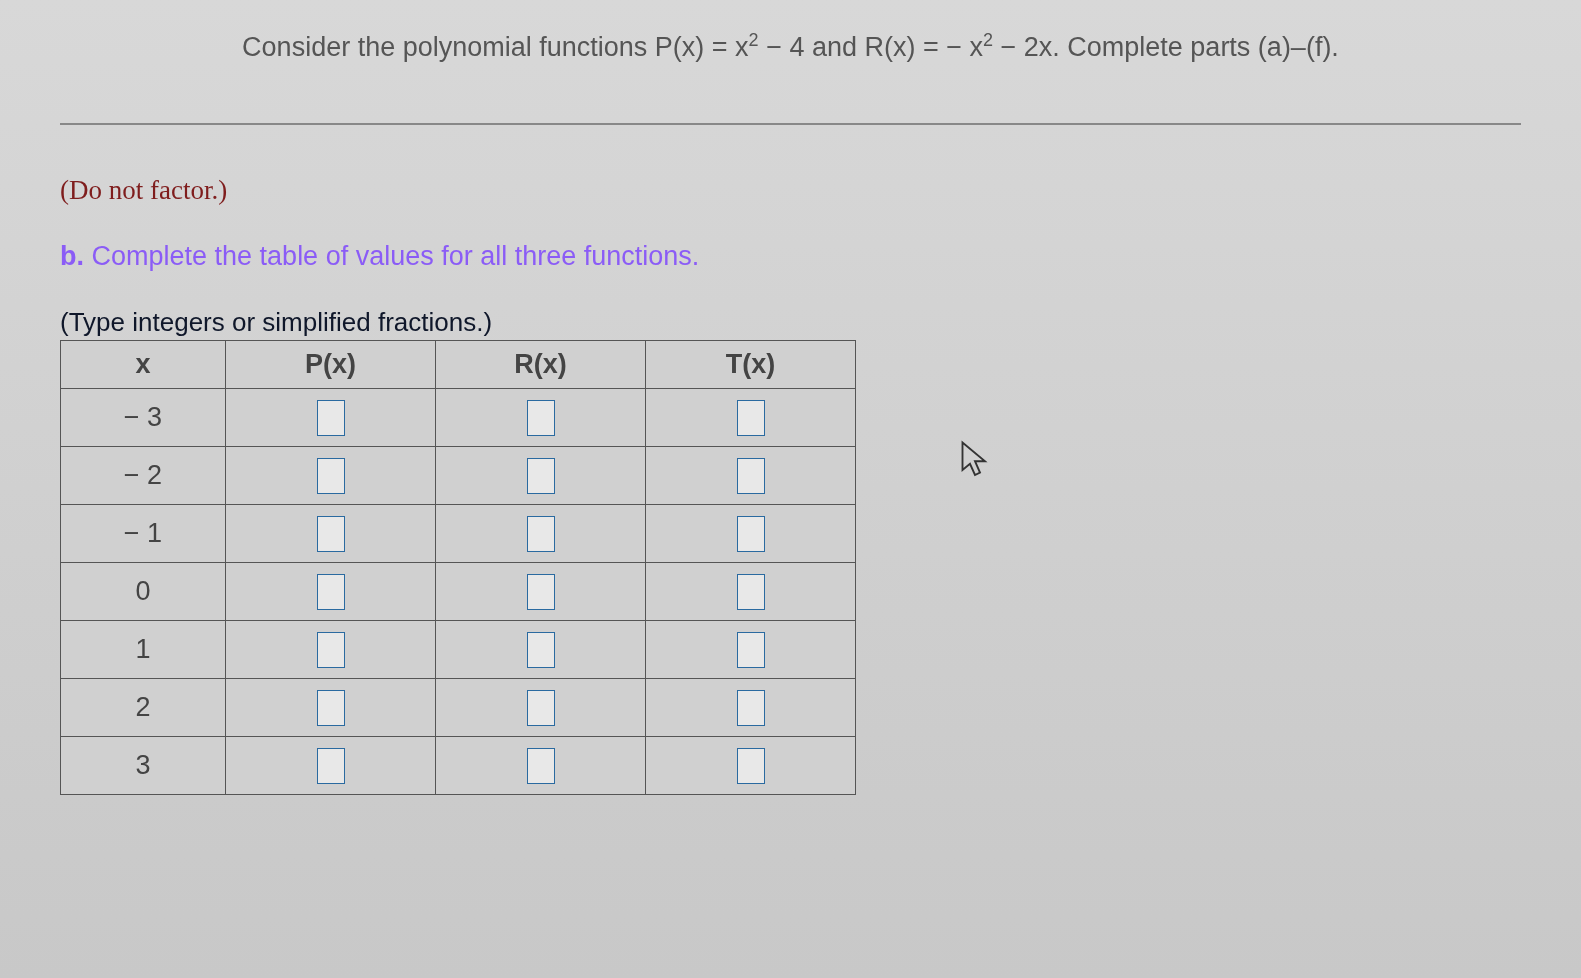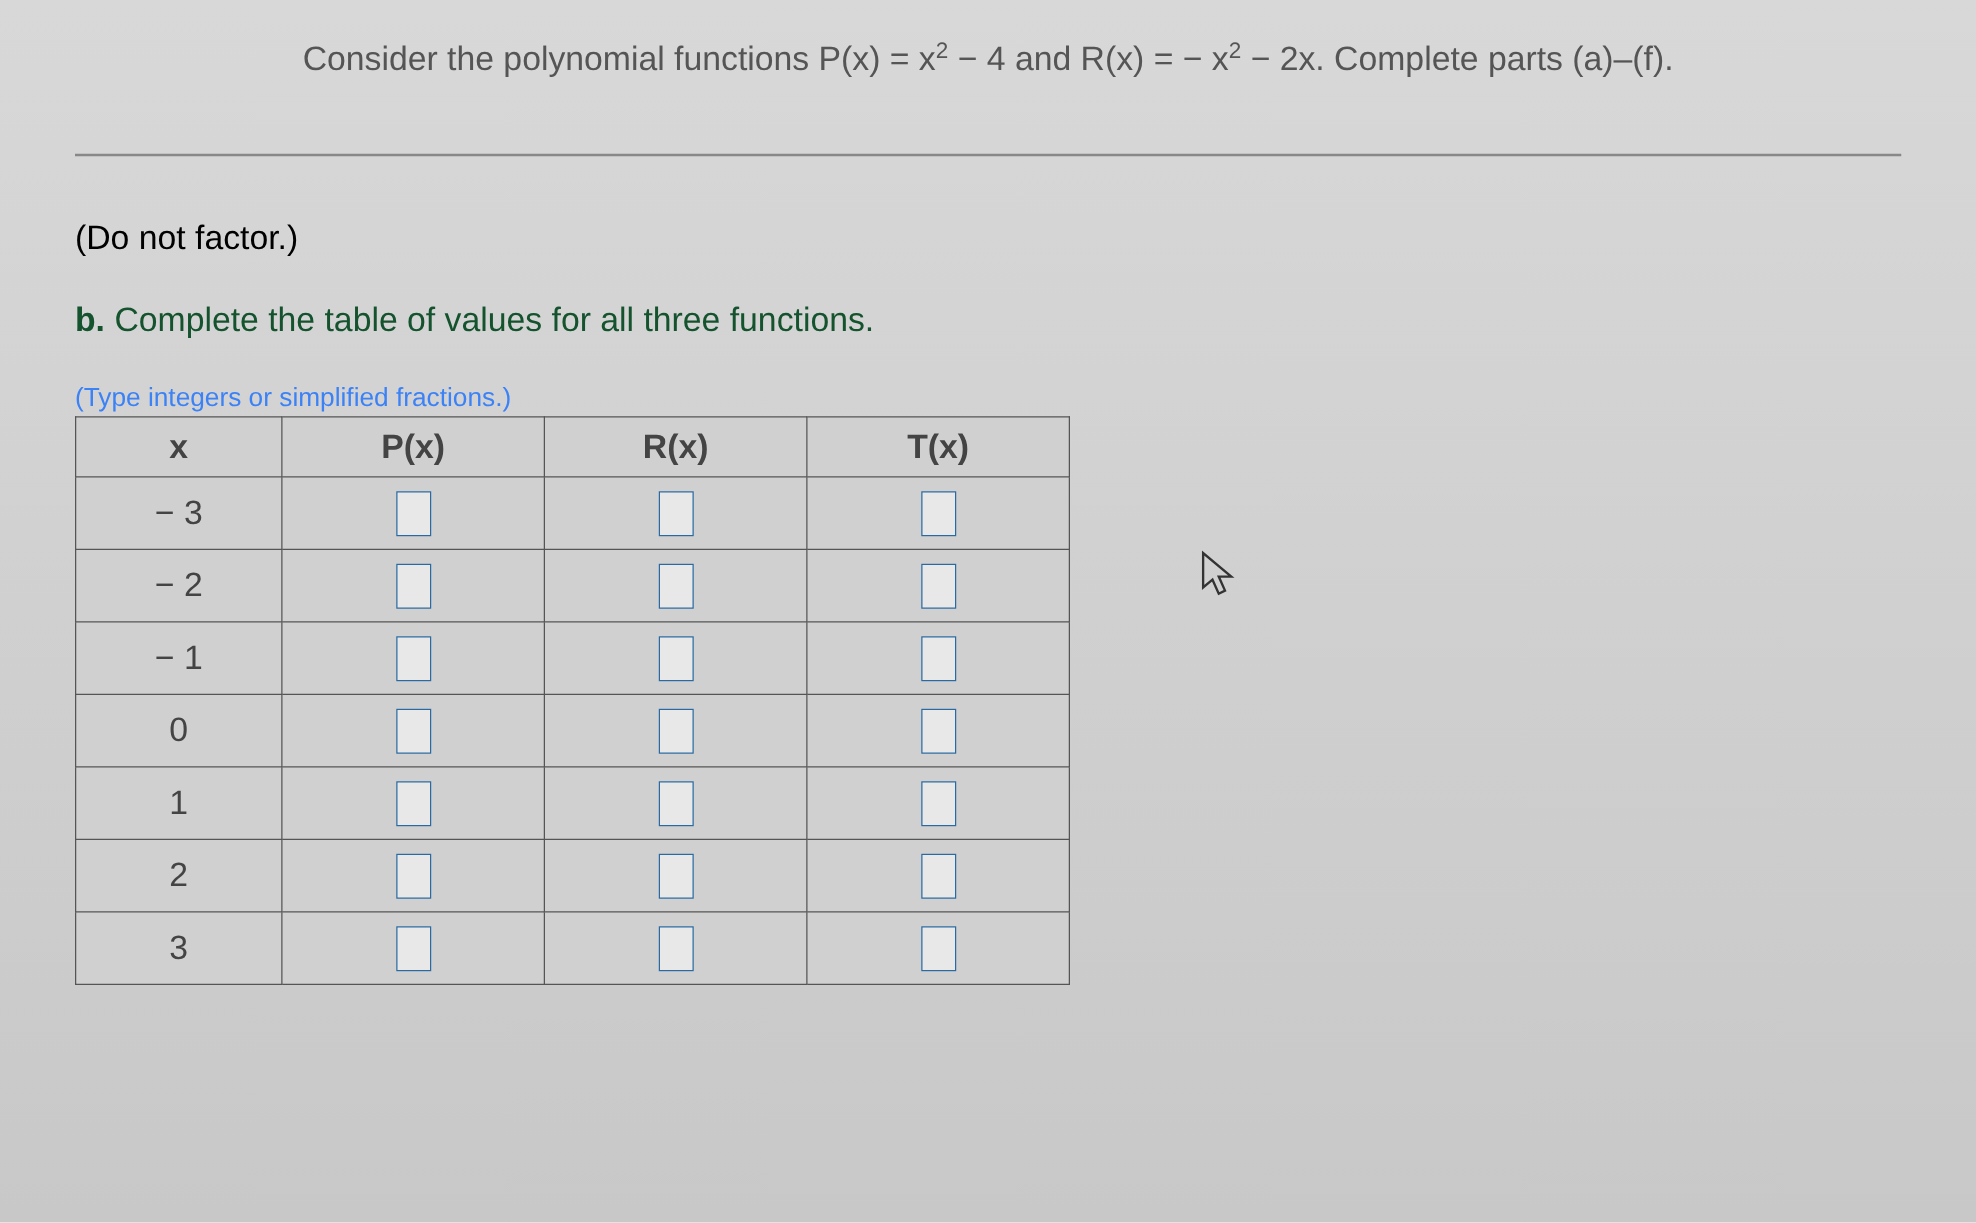--- a/index.html
+++ b/index.html
@@ -26,34 +26,35 @@
       font-size: 18px;
       vertical-align: super;
     }
     hr {
       border: none;
       border-top: 2px solid #888;
       margin-bottom: 50px;
     }
     .instruction {
       font-size: 27px;
-      color: #000000;
+      color: #7f1d1d;
       margin-bottom: 35px;
+      font-family: Liberation Serif, serif;
     }
     .part-b {
       font-size: 27px;
-      color: #14532d;
+      color: #8b5cf6;
       margin-bottom: 35px;
     }
     .part-b .bold {
       font-weight: bold;
     }
     .type-instruction {
-      font-size: 21px;
-      color: #3b82f6;
+      font-size: 26px;
+      color: #0f172a;
       margin-bottom: 2px;
     }
     table {
       border-collapse: collapse;
       background: #d0d0d0;
     }
     th, td {
       border: 1.5px solid #555;
       text-align: center;
       font-size: 27px;

